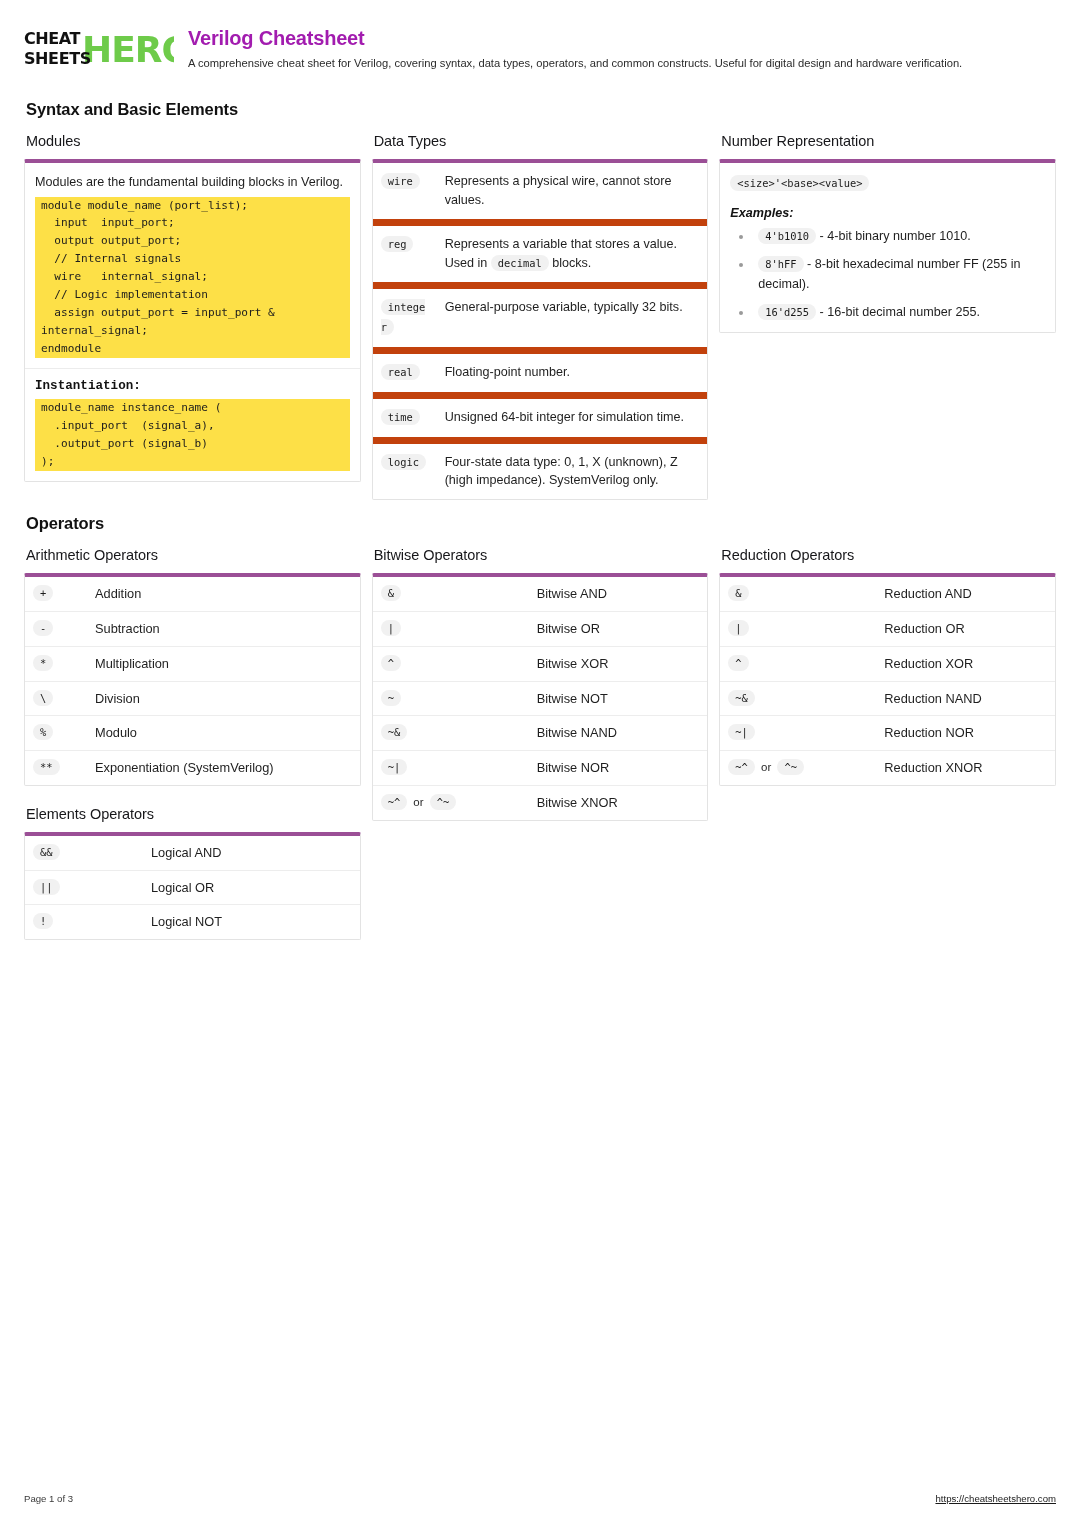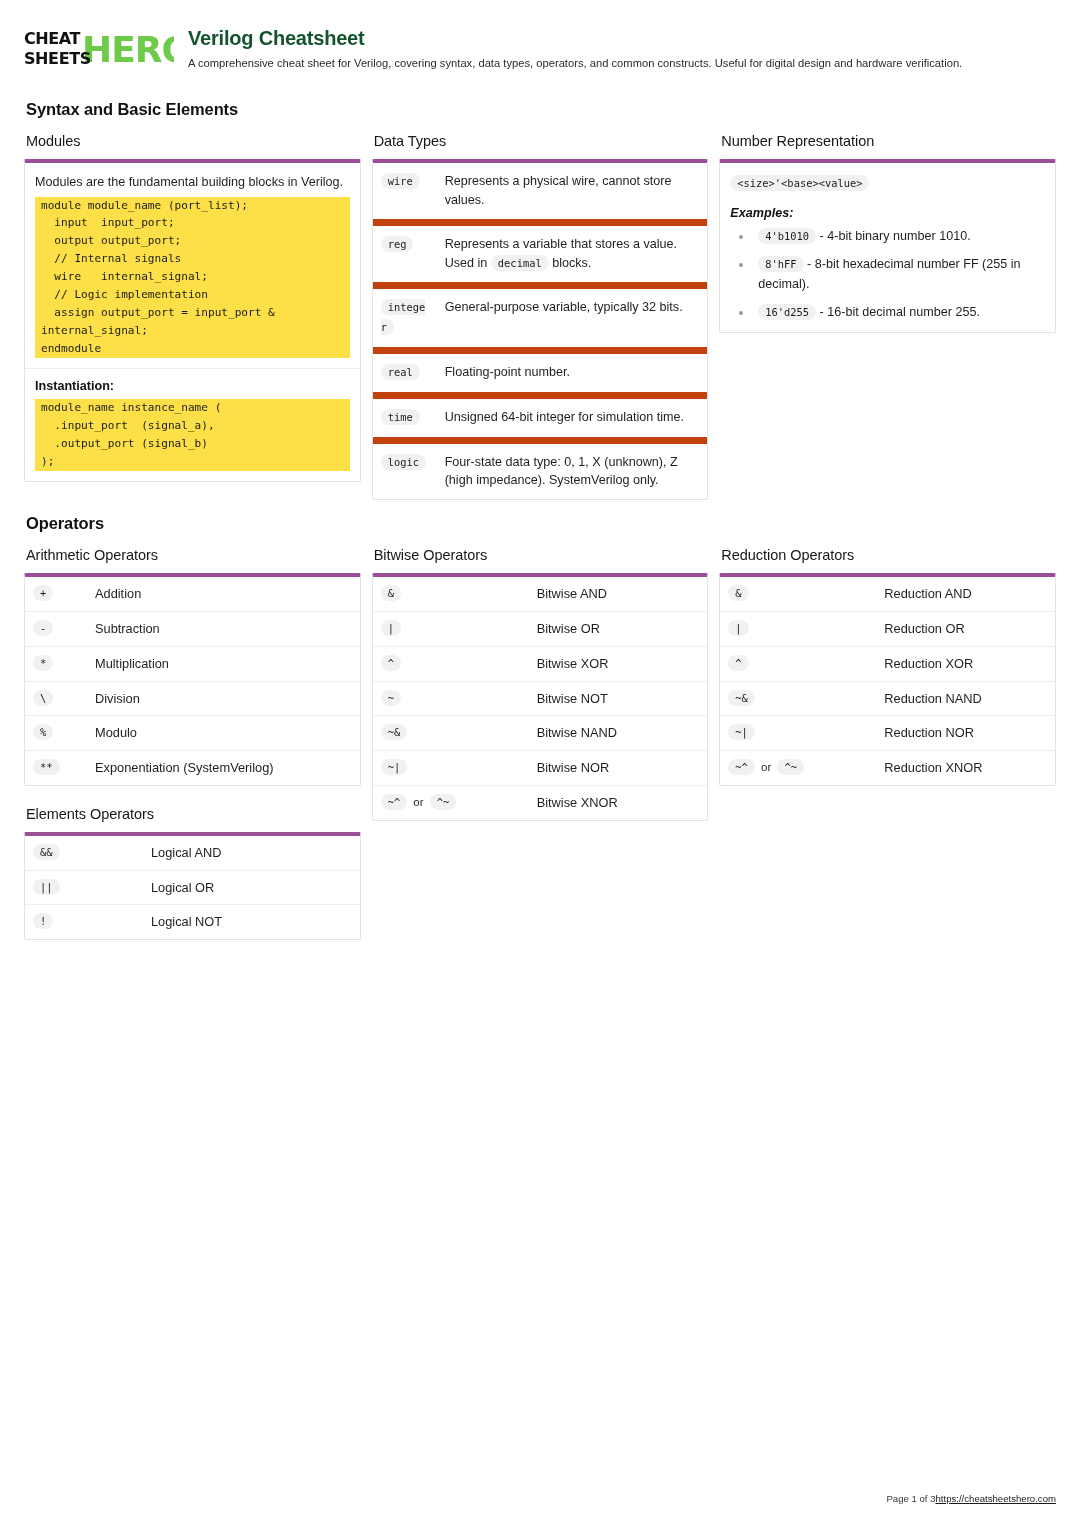--- a/index.html
+++ b/index.html
@@ -32,21 +32,21 @@
     padding-top: 2px;
     line-height: 0;
     user-select: none;
   }
   .logo svg { display: block; }
   .header-text { padding-top: 3px; }
   .header-title {
     font-size: 20px;
     font-weight: bold;
     letter-spacing: -0.2px;
-    color: #14532d;
+    color: #a21caf;
     margin: 0 0 6px 0;
     line-height: 1.15;
   }
   .header-sub {
     font-size: 11.2px;
     color: #2b2b2b;
     line-height: 1.35;
     margin: 0;
   }
 
@@ -90,20 +90,21 @@
     font-size: 12.6px;
     line-height: 1.55;
     color: #1f1f1f;
     margin: 0 0 4px 0;
   }
   .sub-label {
     font-size: 12.6px;
     font-weight: bold;
     color: #121212;
     margin: 0 0 6px 0;
+    font-family: Liberation Mono, monospace;
   }
   pre.code {
     font-family: "DejaVu Sans Mono", "Liberation Mono", monospace;
     font-size: 11.1px;
     line-height: 1.62;
     color: #1c1c1c;
     margin: 4px 0 0 0;
     padding: 0 0 0 6px;
     white-space: pre-wrap;
     word-break: break-word;
@@ -192,21 +193,21 @@
   }
 
   
   .footer {
     position: absolute;
     left: 0;
     bottom: 0;
     width: 1080px;
     padding: 0 24px 22px 24px;
     display: flex;
-    justify-content: flex-end;
+    justify-content: space-between;
     align-items: center;
     font-size: 9.6px;
     color: #3a3a3a;
   }
   .footer a { color: #1a1a1a; text-decoration: underline; }
 </style>
 </head>
 <body>
 
 <div class="page">

